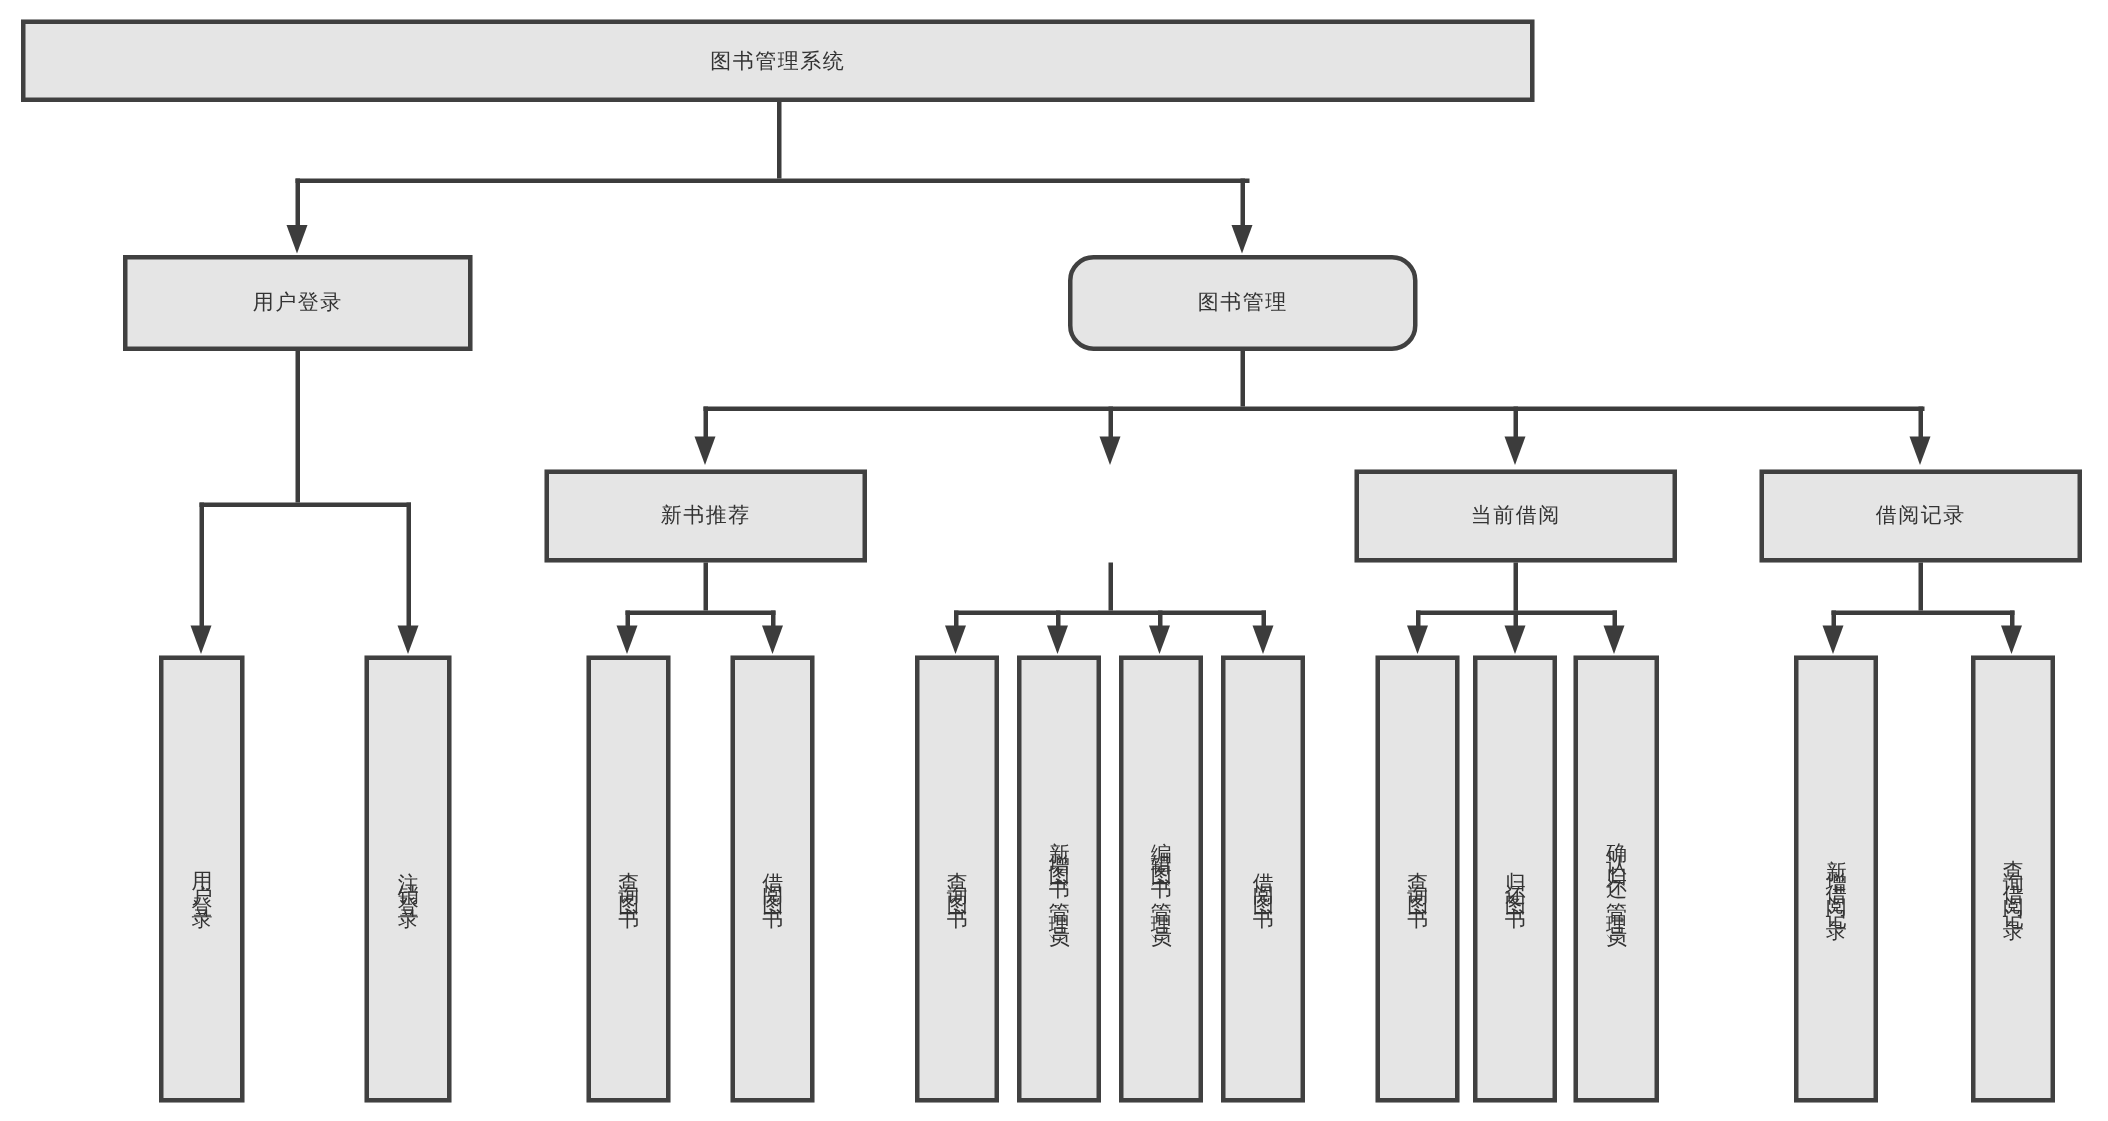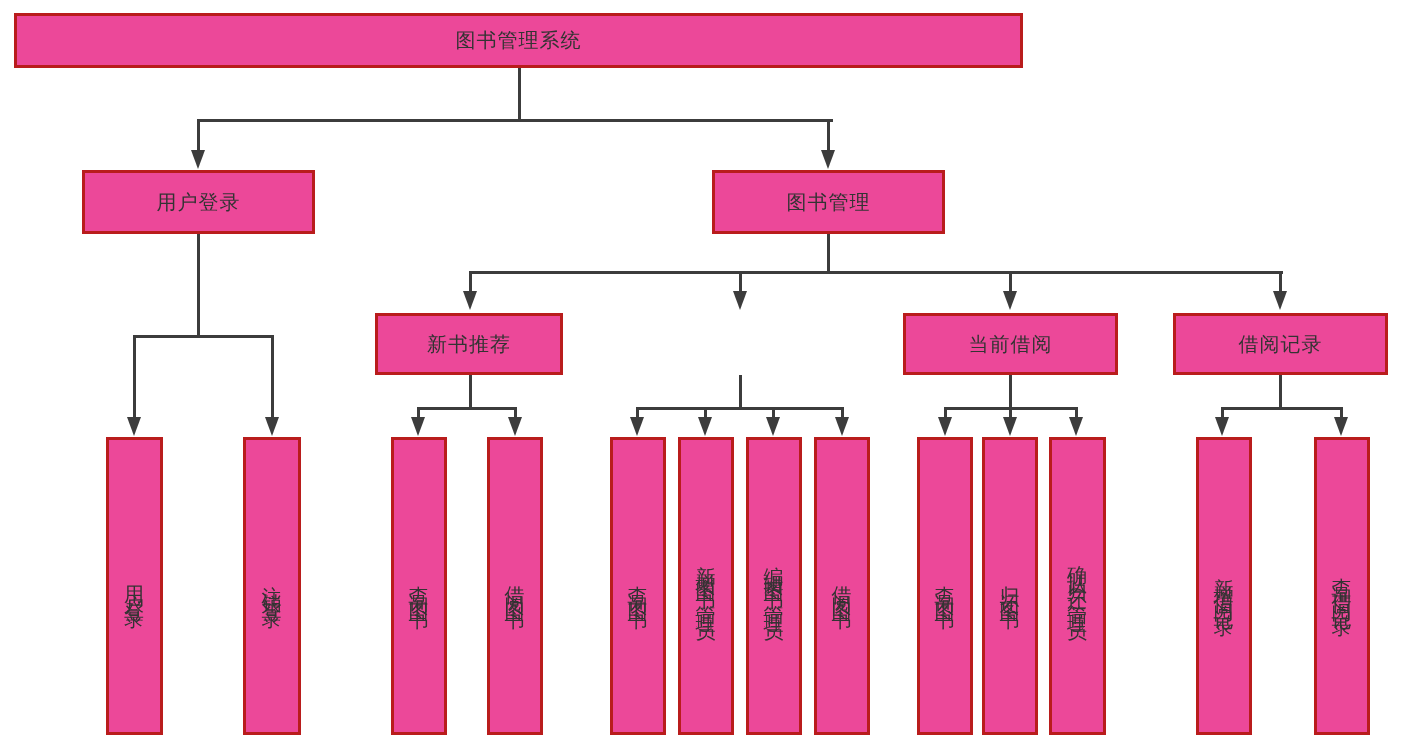--- a/index.html
+++ b/index.html
@@ -7,27 +7,27 @@
     position: relative;
     width: 1405px;
     height: 747px;
     background: #ffffff;
     font-family: "Liberation Sans", sans-serif;
     overflow: hidden;
   }
   .box {
     position: absolute;
     box-sizing: border-box;
-    border: 3px solid #b91c1c;
-    background: #ec4899;
+    border: 3px solid #404040;
+    background: #e5e5e5;
     display: flex;
     align-items: center;
     justify-content: center;
     color: #333333;
-    font-size: 20px;
+    font-size: 14px;
   }
   .hnode span { letter-spacing: 1px; white-space: nowrap; }
   .vnode span {
     writing-mode: vertical-rl;
     text-orientation: mixed;
     letter-spacing: 8px;
     line-height: 1.1;
     white-space: nowrap;
   }
   .line { position: absolute; background: #3c3c3c; }
@@ -58,21 +58,21 @@
   <div class="line" style="left:518px; top:68px; width:3px; height:51px;"></div>
   <div class="line" style="left:197px; top:119px; width:636px; height:3px;"></div>
   <div class="line" style="left:197px; top:119px; width:3px; height:33px;"></div>
   <div class="arrow" style="left:191px; top:150px;"></div>
   <div class="line" style="left:827px; top:119px; width:3px; height:33px;"></div>
   <div class="arrow" style="left:821px; top:150px;"></div>
 
   <div class="box hnode" style="left:82px; top:170px; width:233px; height:64px;">
     <span>用户登录</span>
   </div>
-  <div class="box hnode" style="left:712px; top:170px; width:233px; height:64px;">
+  <div class="box hnode" style="left:712px; top:170px; width:233px; height:64px;border-radius:17px;">
     <span>图书管理</span>
   </div>
 
   <div class="line" style="left:197px; top:234px; width:3px; height:101px;"></div>
   <div class="line" style="left:133px; top:335px; width:141px; height:3px;"></div>
   <div class="line" style="left:133px; top:335px; width:3px; height:84px;"></div>
   <div class="arrow" style="left:127px; top:417px;"></div>
   <div class="line" style="left:271px; top:335px; width:3px; height:84px;"></div>
   <div class="arrow" style="left:265px; top:417px;"></div>
 
@@ -87,21 +87,21 @@
   <div class="line" style="left:469px; top:271px; width:814px; height:3px;"></div>
   <div class="line" style="left:469px; top:271px; width:3px; height:22px;"></div>
   <div class="arrow" style="left:463px; top:291px;"></div>
   <div class="line" style="left:739px; top:271px; width:3px; height:22px;"></div>
   <div class="arrow" style="left:733px; top:291px;"></div>
   <div class="line" style="left:1009px; top:271px; width:3px; height:22px;"></div>
   <div class="arrow" style="left:1003px; top:291px;"></div>
   <div class="line" style="left:1279px; top:271px; width:3px; height:22px;"></div>
   <div class="arrow" style="left:1273px; top:291px;"></div>
 
-  <div class="box hnode" style="left:363px; top:313px; width:188px; height:62px;margin-left:12px;">
+  <div class="box hnode" style="left:363px; top:313px; width:215px; height:62px;">
     <span>新书推荐</span>
   </div>
   <div class="box hnode" style="left:903px; top:313px; width:215px; height:62px;font-family:Liberation Mono, monospace;">
     <span>当前借阅</span>
   </div>
   <div class="box hnode" style="left:1173px; top:313px; width:215px; height:62px;">
     <span>借阅记录</span>
   </div>
 
   <div class="line" style="left:469px; top:375px; width:3px; height:32px;"></div>

